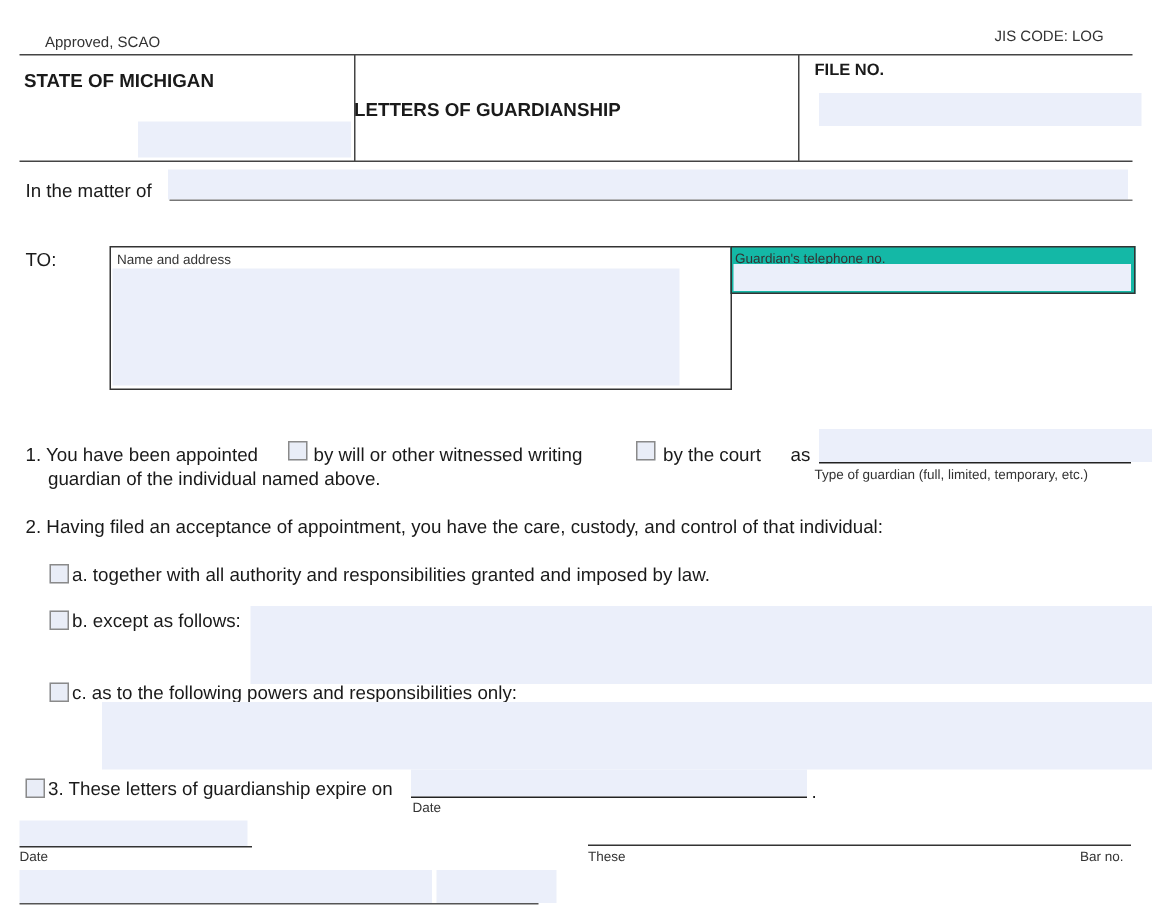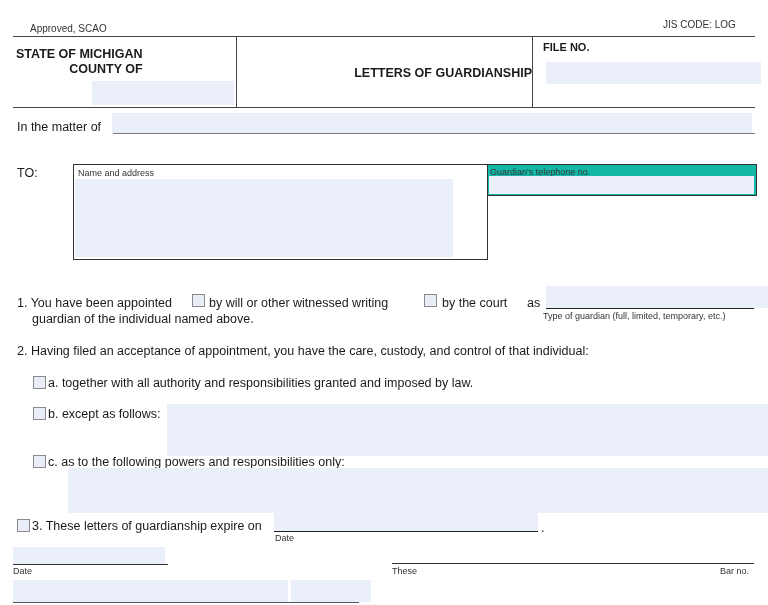--- a/index.html
+++ b/index.html
@@ -22,25 +22,24 @@
 <div class="abs small" style="left:30px; top:23px;">Approved, SCAO</div>
 <div class="abs small" style="left:663px; top:19px;">JIS CODE: LOG</div>
 
 <div class="hline" style="left:13px; top:36px; width:742px;"></div>
 <div class="vline" style="left:236px; top:36px; height:72px;"></div>
 <div class="vline" style="left:532px; top:36px; height:72px;"></div>
 <div class="hline" style="left:13px; top:107px; width:742px;"></div>
 
 <div class="abs txt bold" style="left:16px; top:47px; font-size:12.5px; line-height:15px;">
   <div>STATE OF MICHIGAN</div>
-  <div>COUNTY OF</div>
 </div>
 <div class="field" style="left:92px; top:81px; width:142px; height:24px;"></div>
 
-<div class="abs txt bold" style="left:236px; top:66px; width:296px; text-align:right; font-size:12.5px;">LETTERS OF GUARDIANSHIP</div>
+<div class="abs txt bold" style="left:236px; top:66px; width:296px; text-align:left; font-size:12.5px;">LETTERS OF GUARDIANSHIP</div>
 
 <div class="abs txt bold" style="left:543px; top:41px; font-size:11px;">FILE NO.</div>
 <div class="field" style="left:546px; top:62px; width:215px; height:22px;"></div>
 
 <div class="abs txt" style="left:17px; top:120px;">In the matter of</div>
 <div class="field" style="left:112px; top:113px; width:640px; height:20px;"></div>
 <div class="hline" style="left:113px; top:133px; width:642px; background:#777;"></div>
 
 <div class="abs txt" style="left:17px; top:166px;">TO:</div>
 <div class="box" style="left:73px; top:164px; width:415px; height:96px; background:#fff;">

